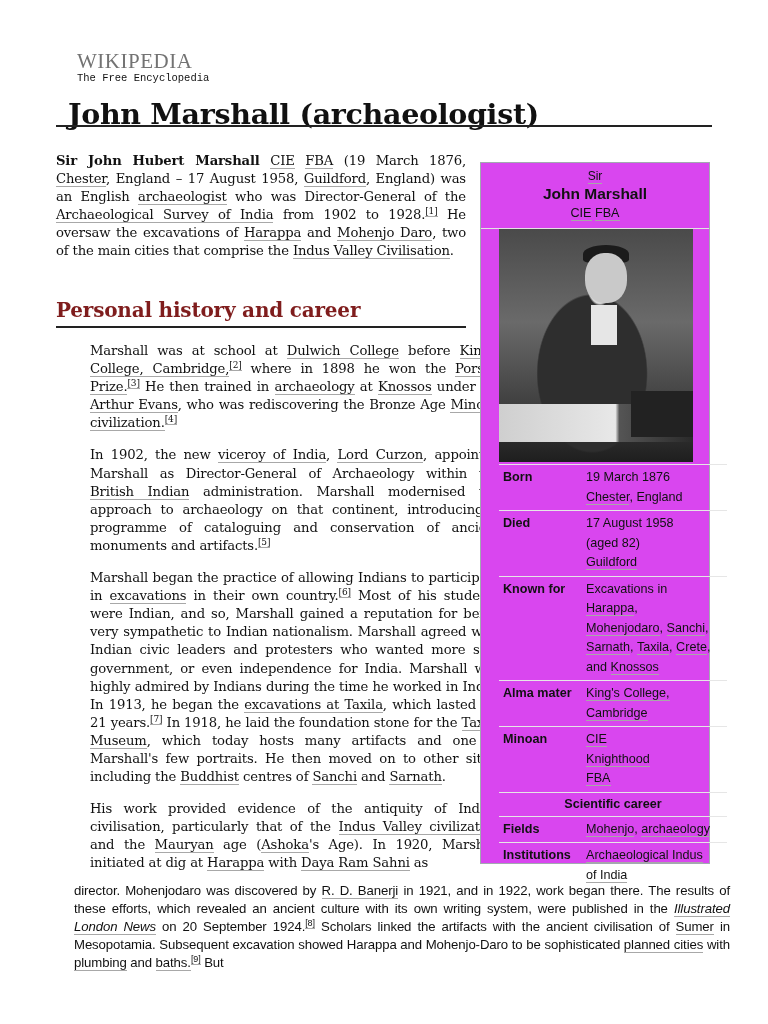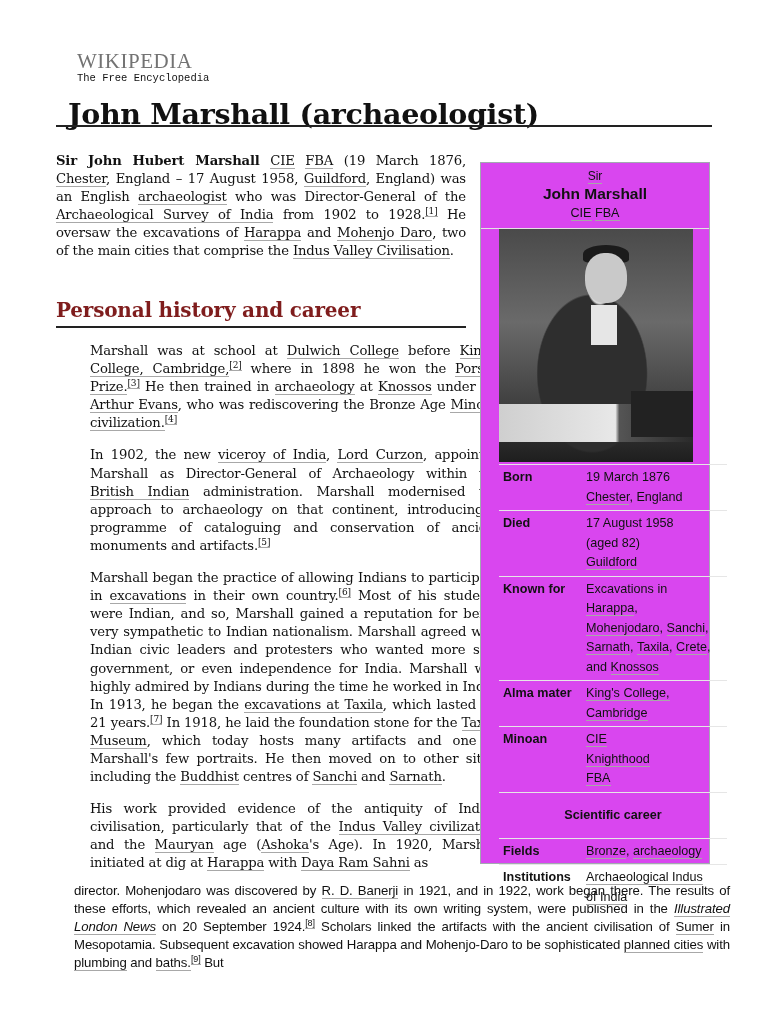--- a/index.html
+++ b/index.html
@@ -75,21 +75,21 @@
                   linear-gradient(180deg, #4a4a4a 0%, #6a6a6a 40%, #3a3a3a 80%, #1e1e1e 100%);
     }
     .ib-photo .paper { position: absolute; left: 0; top: 175px; width: 194px; height: 38px; background: linear-gradient(90deg,#cfcfcf,#e8e8e8 60%,#555 62%,#2a2a2a); }
     .ib-photo .face { position: absolute; left: 86px; top: 24px; width: 42px; height: 50px; border-radius: 45%; background: #c9c9c9; }
     .ib-photo .hair { position: absolute; left: 84px; top: 16px; width: 46px; height: 18px; border-radius: 50% 50% 20% 20%; background: #1b1b1b; }
     .ib-photo .shirt { position: absolute; left: 92px; top: 76px; width: 26px; height: 40px; background: #e6e6e6; }
     .ib-photo .box { position: absolute; left: 132px; top: 162px; width: 62px; height: 46px; background: #222; }
     .ib-table { position: absolute; left: 0; top: 301px; width: 228px; border-collapse: collapse; margin-left: 18px; }
     .ib-row td { vertical-align: top; padding: 3px 4px 3px 5px; line-height: 19.5px; border-top: 1px solid #e6e6e6; }
     .ib-row td.lbl { font-weight: bold; width: 74px; padding-left: 4px; }
-    .ib-section td { text-align: center; font-weight: bold; padding: 13px 0; line-height: 19px; border-top: 1px solid #e6e6e6; }
+    .ib-section td { text-align: center; font-weight: bold; padding: 2px 0; line-height: 19px; border-top: 1px solid #e6e6e6; }
     .ib-table a.lnk { border-bottom: 1px solid #a8a8a8; }
   </style>
 </head>
 <body>
 
 <div class="page">
 
   <div class="logo">
     <div class="logo-word">WIKIPEDIA</div>
     <div class="logo-tag">The Free Encyclopedia</div>
@@ -179,21 +179,21 @@
         <div><a class="lnk">CIE</a></div>
         <div><a class="lnk">Knighthood</a></div>
         <div><a class="lnk">FBA</a></div>
       </td>
     </tr>
     <tr class="ib-section">
       <td colspan="2">Scientific career</td>
     </tr>
     <tr class="ib-row">
       <td class="lbl">Fields</td>
-      <td><a class="lnk">Bronze</a><span>,</span> <a class="lnk">archaeology</a></td>
+      <td><a class="lnk">Mohenjo</a><span>,</span> <a class="lnk">archaeology</a></td>
     </tr>
     <tr class="ib-row">
       <td class="lbl">Institutions</td>
       <td>
         <a class="lnk">Archaeological Indus</a><br>
         <a class="lnk">of India</a>
       </td>
     </tr>
   </tbody>
     </table>

